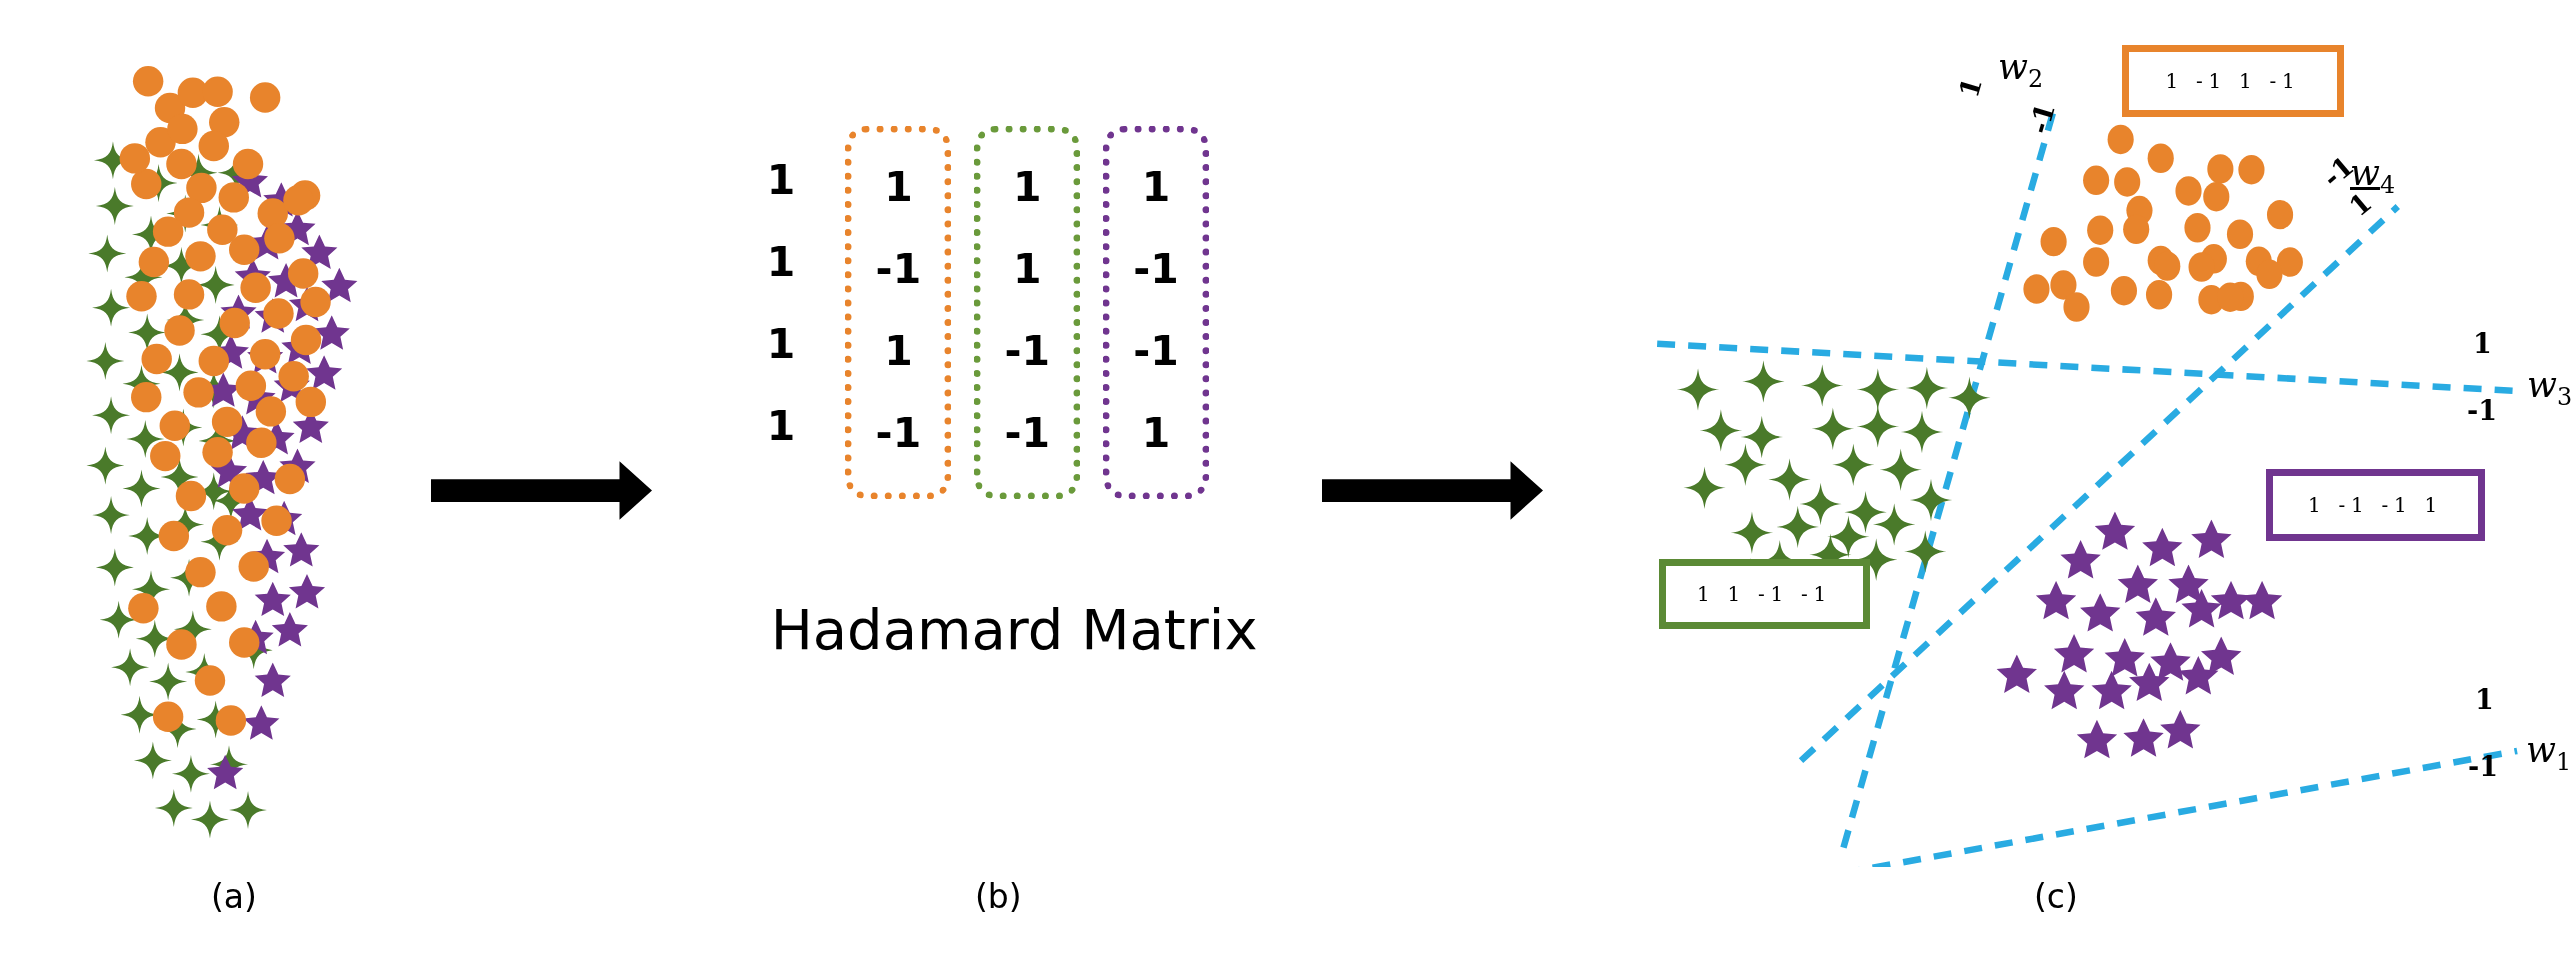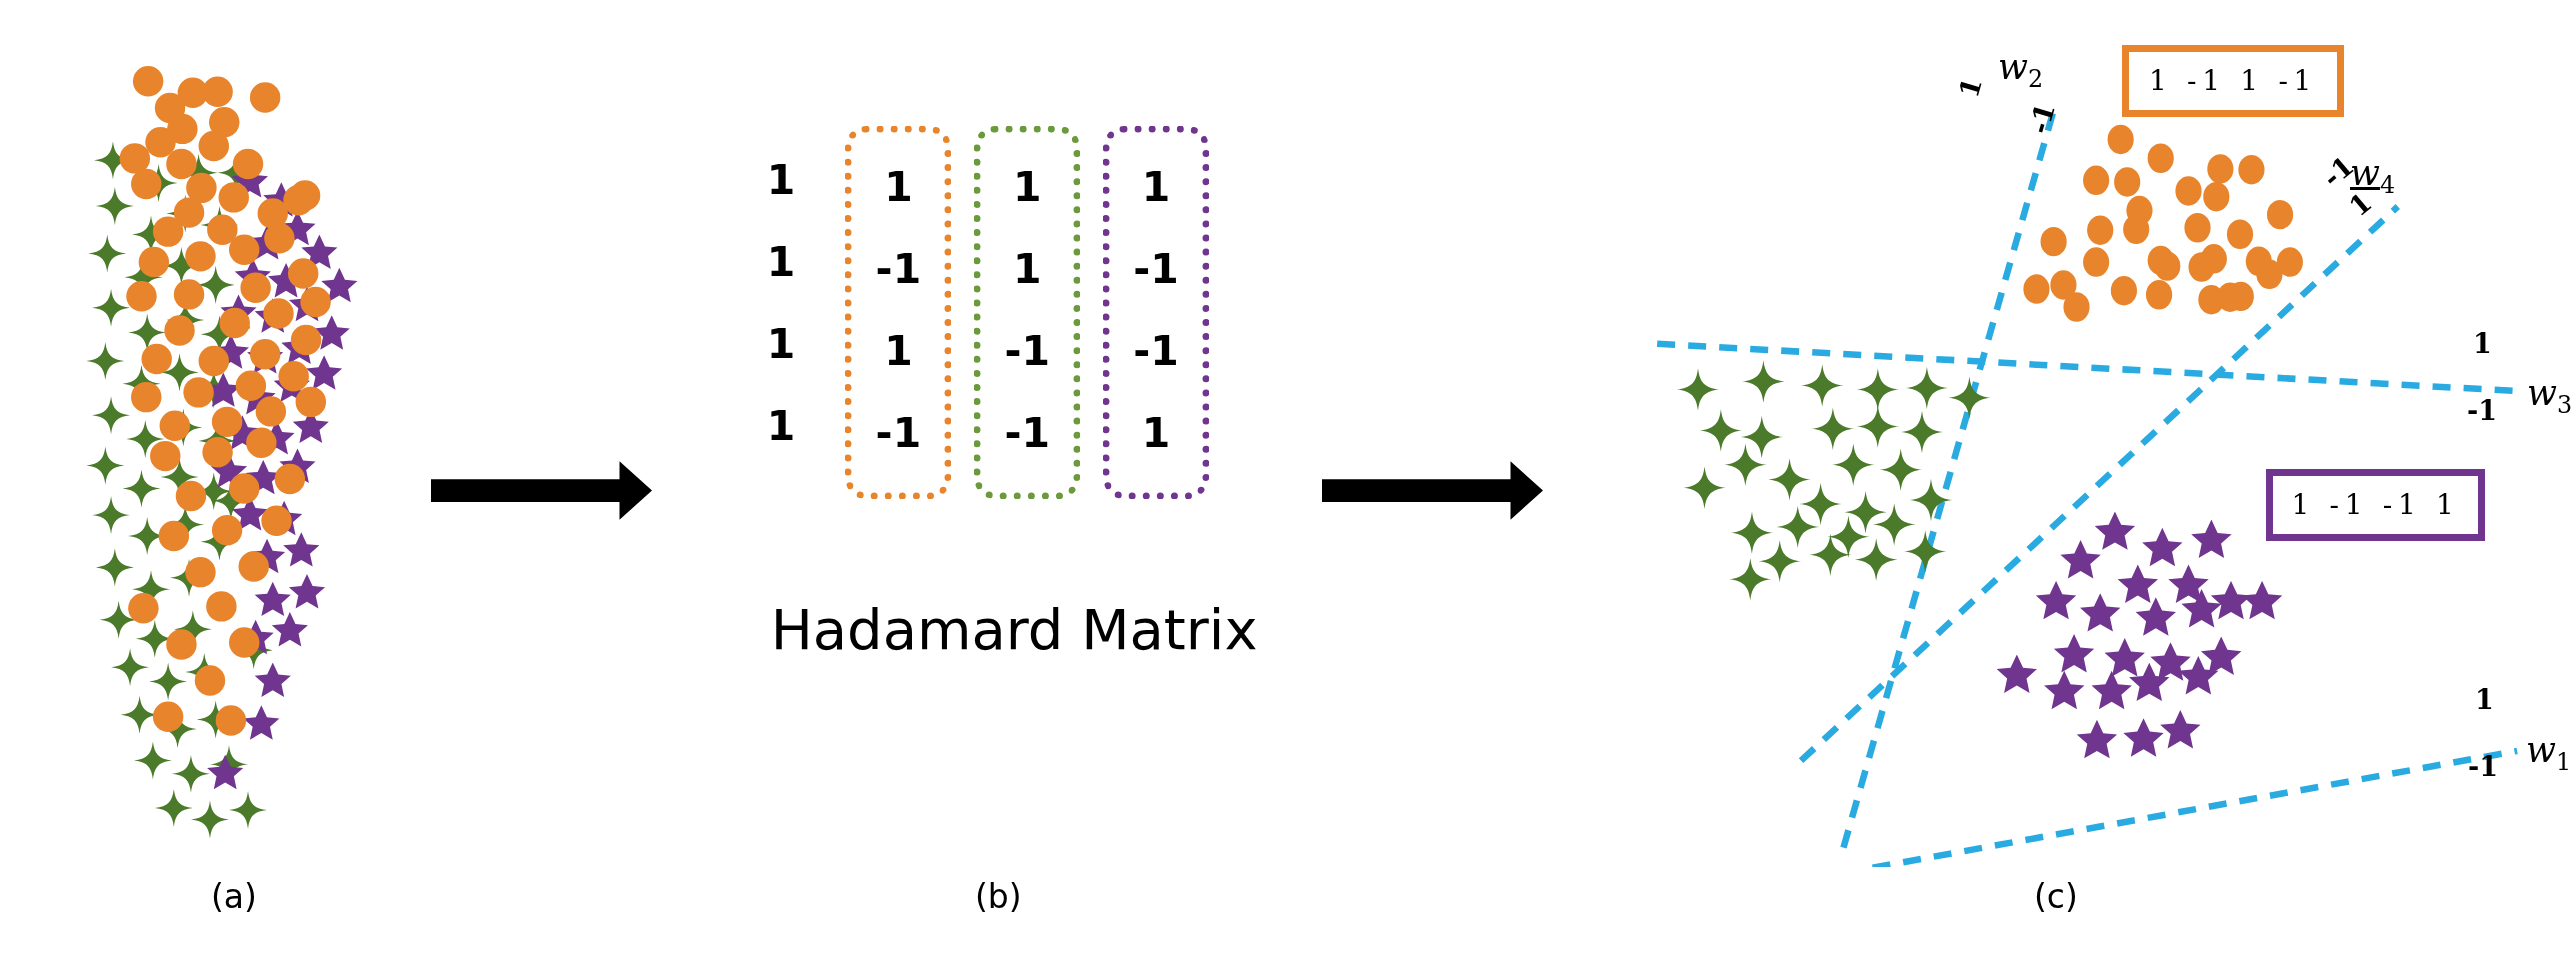--- a/index.html
+++ b/index.html
@@ -107,21 +107,21 @@
     position: absolute;
     background: #ffffff;
     box-sizing: border-box;
     display: flex;
     align-items: center;
     justify-content: center;
     white-space: nowrap;
   }
   .code-box .code-txt {
     font-family: "DejaVu Serif", serif;
-    font-size: 28px;
+    font-size: 20px;
     color: #000000;
     letter-spacing: 5.7px;
   }
   .cb-orange { border: 7.4px solid #E8842C; }
   .cb-green  { border: 7.4px solid #5B8A35; }
   .cb-purple { border: 7.4px solid #70358F; }
 
   .wlabel {
     position: absolute;
     font-family: "DejaVu Serif", serif;
@@ -476,31 +476,34 @@
           <use href="#star52" x="588" y="850" width="52" height="52"></use>
           <use href="#star52" x="645" y="848" width="52" height="52"></use>
           <use href="#star52" x="690" y="838" width="52" height="52"></use>
         </g>
       </svg>
     </div>
 
     <div class="code-box cb-orange" style="left:527px; top:20.4px; width:222px; height:72px;">
       <span class="code-txt">1  -1   1  -1</span>
     </div>
+    <div class="code-box cb-green" style="left:64px; top:534px; width:211px; height:70px;">
+      <span class="code-txt">1   1  -1  -1</span>
+    </div>
     <div class="code-box cb-purple" style="left:671px; top:444px; width:219px; height:72px;">
       <span class="code-txt">1  -1  -1   1</span>
     </div>
 
     <div class="wlabel" style="left:403px; top:22px;">
       <span>w</span><sub>2</sub>
     </div>
     <div class="wlabel" style="left:755px; top:128px;text-decoration:underline;">
       <span>w</span><sub>4</sub>
     </div>
-    <div class="wlabel" style="left:932px; top:348px;">
+    <div class="wlabel" style="left:932px; top:340px;">
       <span>w</span><sub>3</sub>
     </div>
     <div class="wlabel" style="left:931px; top:705px;">
       <span>w</span><sub>1</sub>
     </div>
 
     <div class="signlabel" style="left:366px; top:47px; transform:rotate(-74deg);">1</div>
     <div class="signlabel" style="left:432px; top:78px; transform:rotate(-74deg);">-1</div>
 
     <div class="signlabel" style="left:728px; top:131px; transform:rotate(-40deg);">-1</div>

